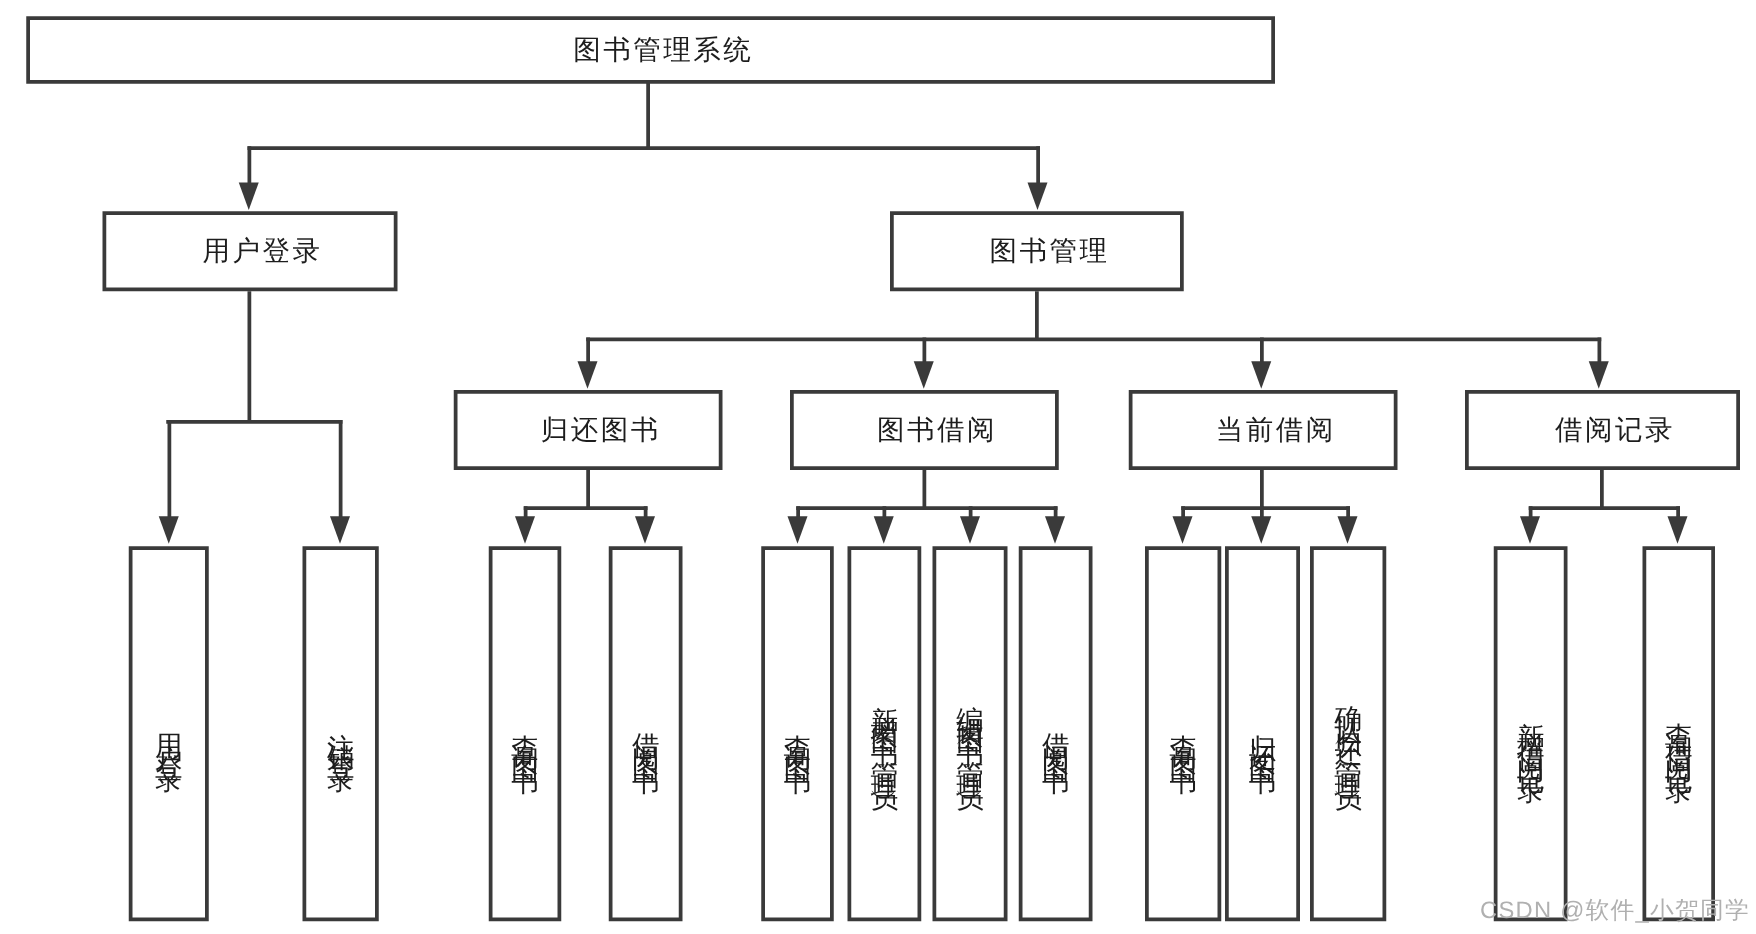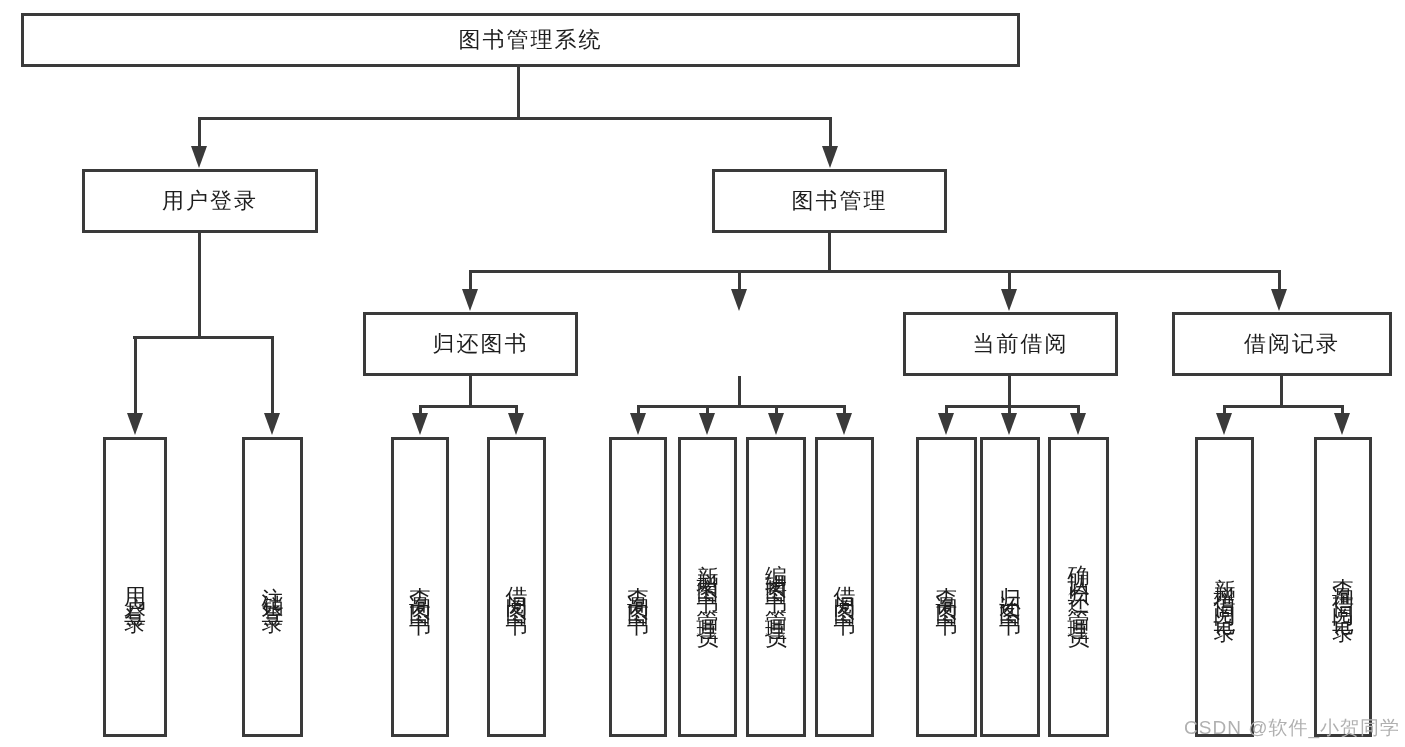--- a/index.html
+++ b/index.html
@@ -97,20 +97,23 @@
   <div class="vline" style="left:738px;top:270px;height:20px;"></div>
   <div class="arr" style="left:731px;top:289px;"></div>
   <div class="vline" style="left:1008px;top:270px;height:20px;"></div>
   <div class="arr" style="left:1001px;top:289px;"></div>
   <div class="vline" style="left:1278px;top:270px;height:20px;"></div>
   <div class="arr" style="left:1271px;top:289px;"></div>
 
   <div class="box" style="left:363px;top:312px;width:215px;height:64px;">
     <span>归还图书</span>
   </div>
+  <div class="box" style="left:632px;top:312px;width:215px;height:64px;">
+    <span>图书借阅</span>
+  </div>
   <div class="box" style="left:903px;top:312px;width:215px;height:64px;">
     <span>当前借阅</span>
   </div>
   <div class="box" style="left:1172px;top:312px;width:220px;height:64px;">
     <span>借阅记录</span>
   </div>
 
   <div class="vline" style="left:469px;top:376px;height:32px;"></div>
   <div class="hline" style="left:419px;top:405px;width:99px;"></div>
   <div class="vline" style="left:419px;top:405px;height:9px;"></div>

